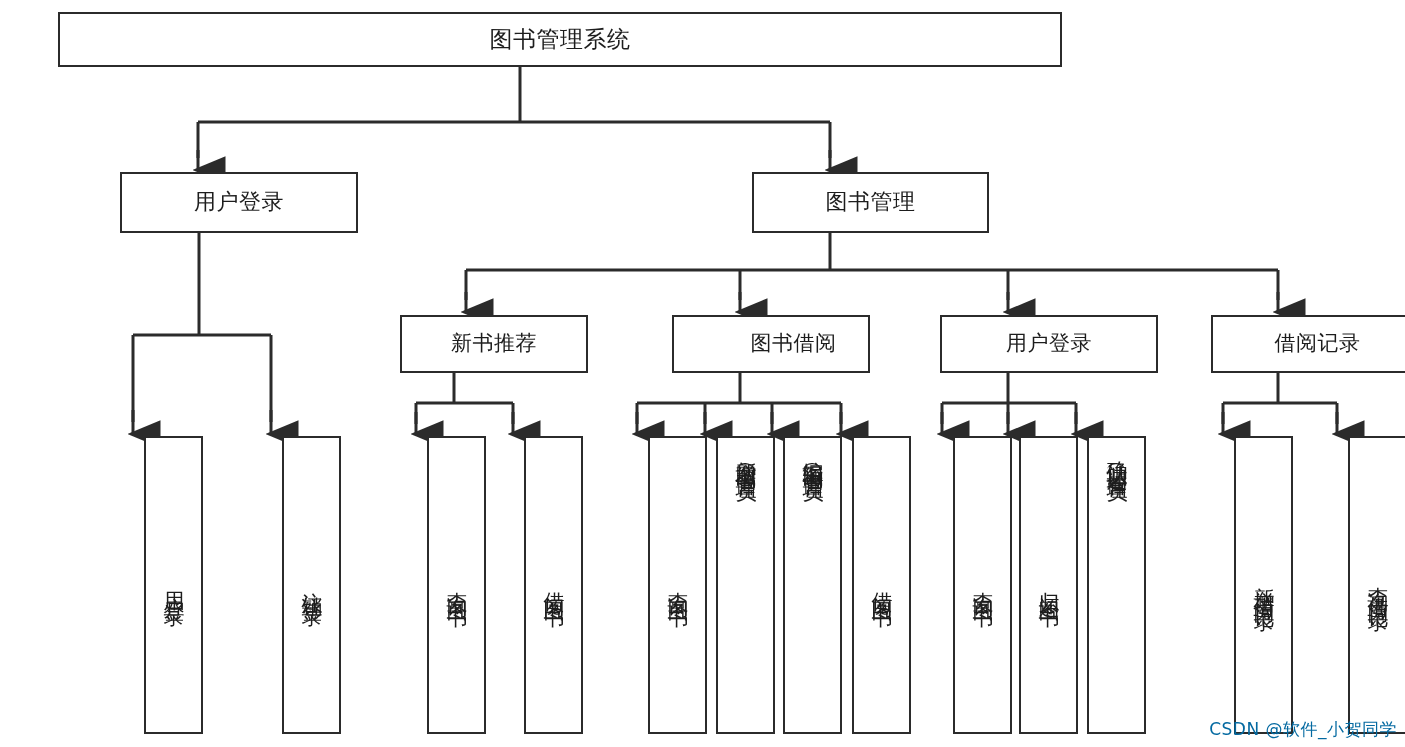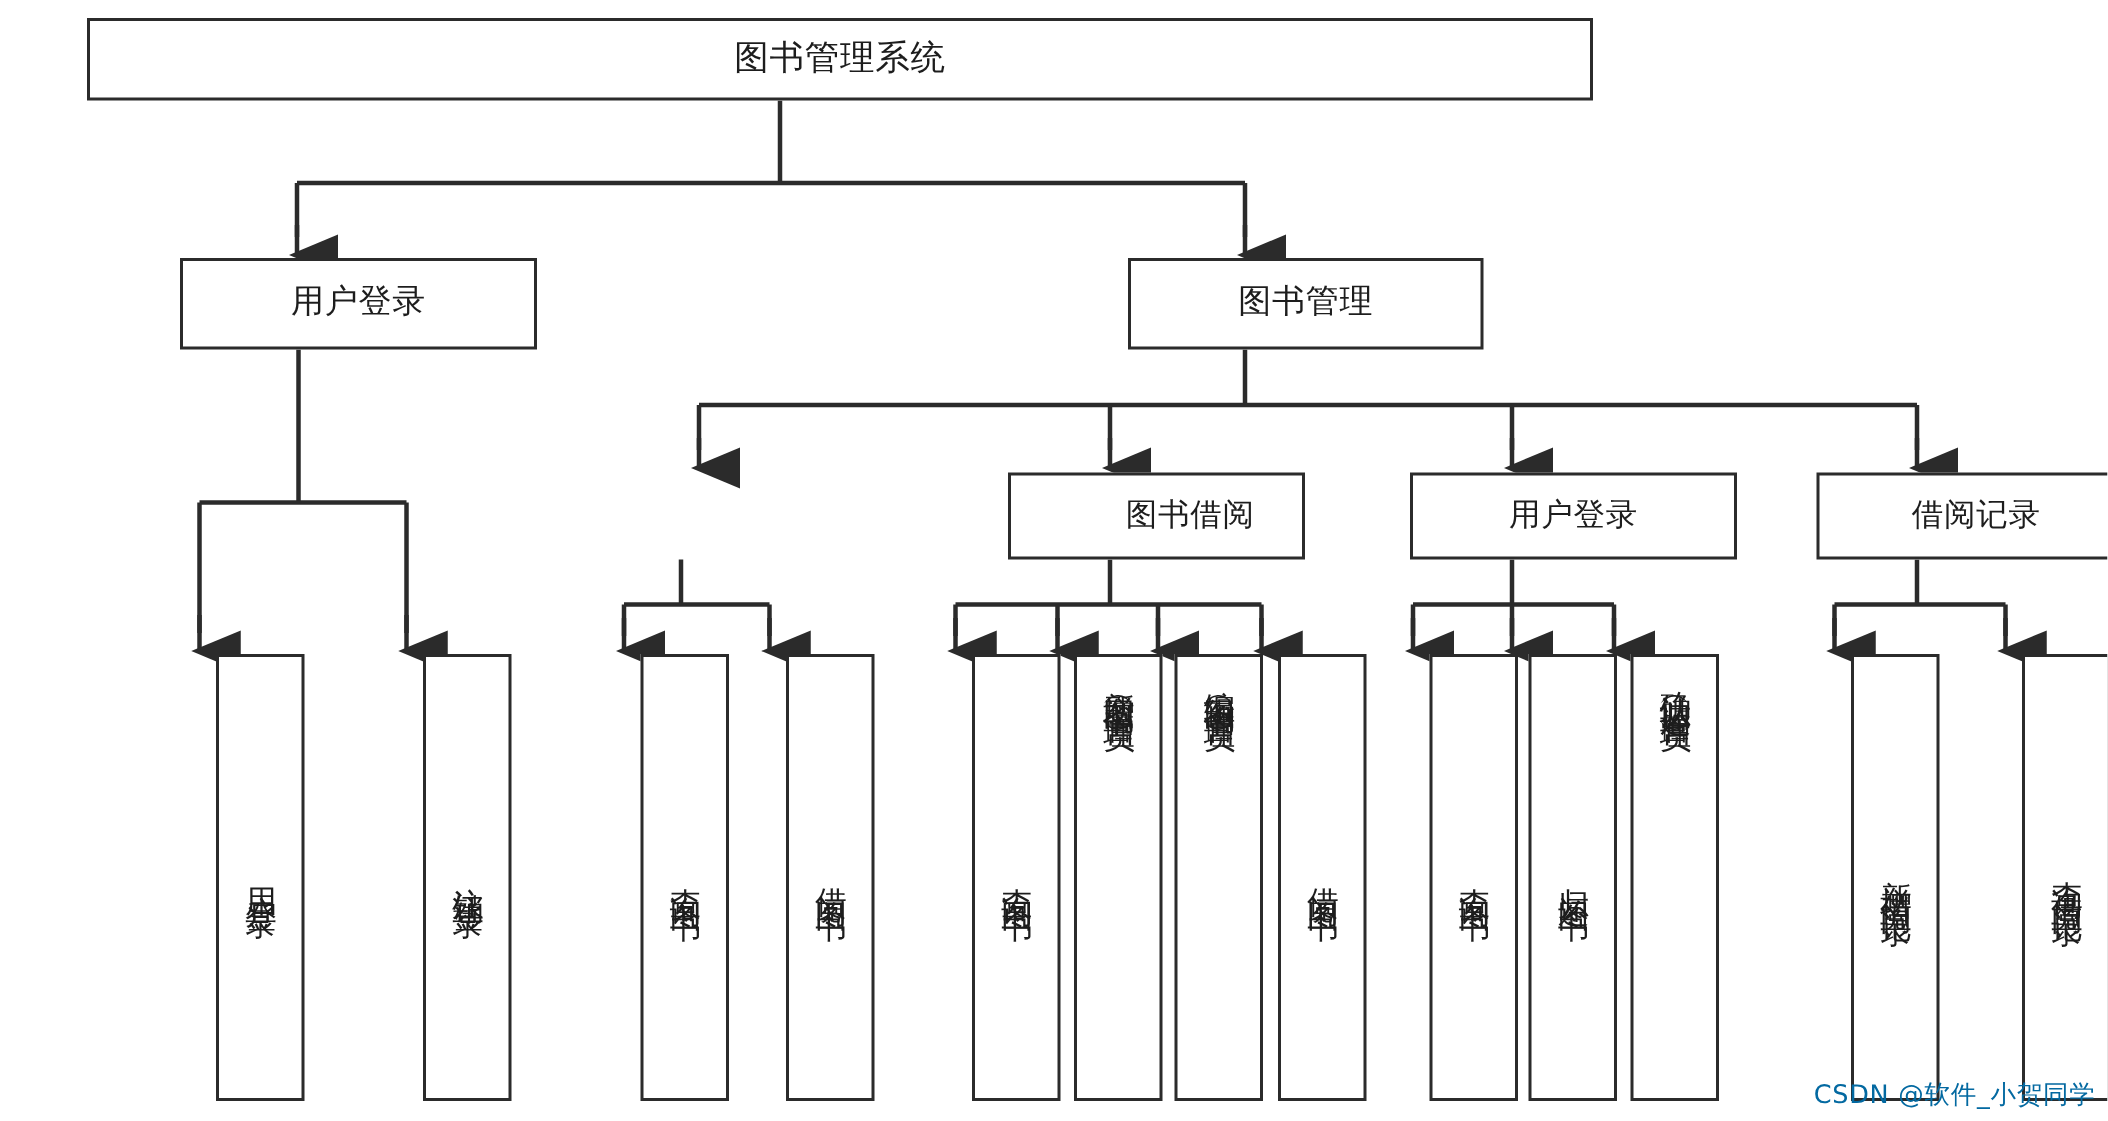--- a/index.html
+++ b/index.html
@@ -163,20 +163,23 @@
     <span class="label">图书管理系统</span>
   </div>
 
   <div class="node level1" style="left:80px; top:172px; width:238px; height:61px;">
     <span class="label">用户登录</span>
   </div>
   <div class="node level1" style="left:712px; top:172px; width:237px; height:61px;">
     <span class="label">图书管理</span>
   </div>
 
+  <div class="node level2" style="left:360px; top:315px; width:188px; height:58px;">
+    <span class="label">新书推荐</span>
+  </div>
   <div class="node level2" style="left:632px; top:315px; width:198px; height:58px;padding-left:45px;">
     <span class="label">图书借阅</span>
   </div>
   <div class="node level2" style="left:900px; top:315px; width:218px; height:58px;">
     <span class="label">用户登录</span>
   </div>
   <div class="node level2" style="left:1171px; top:315px; width:213px; height:58px;">
     <span class="label">借阅记录</span>
   </div>
 

